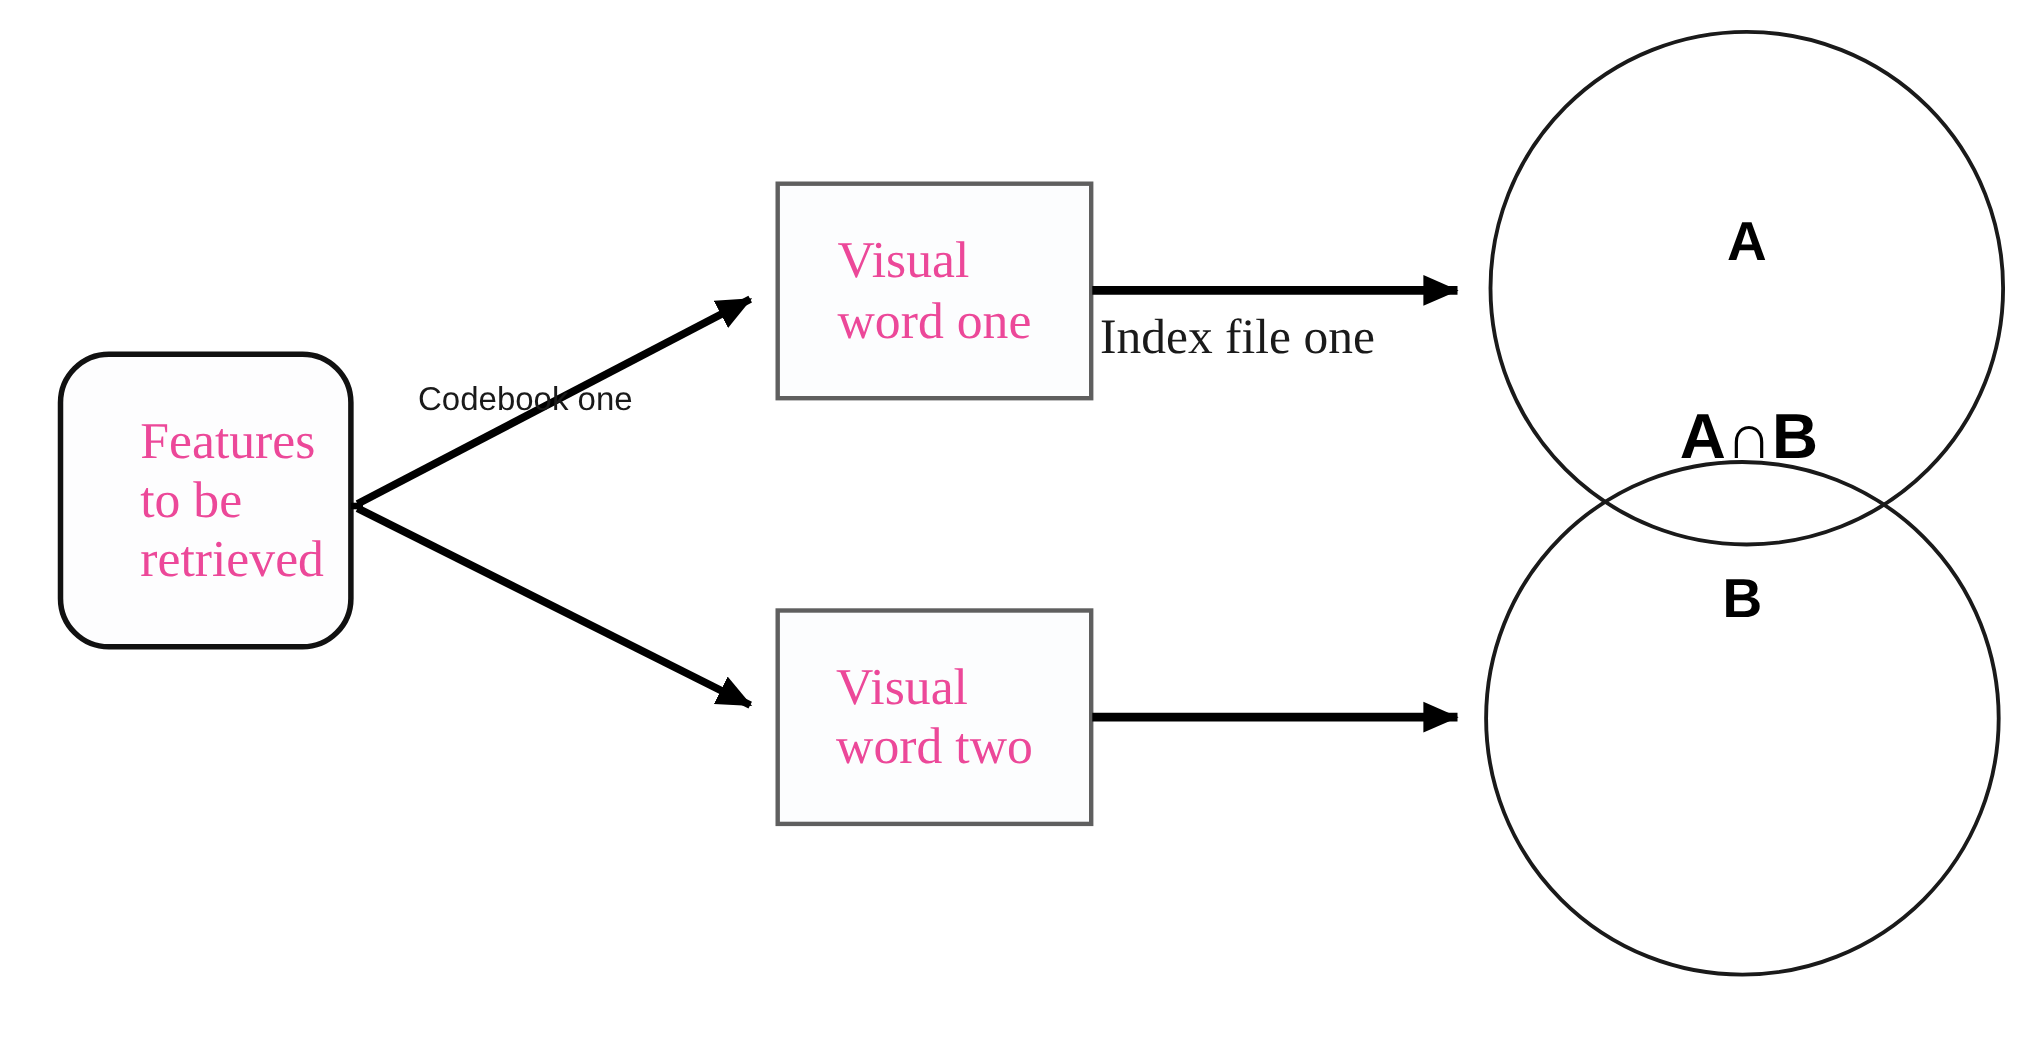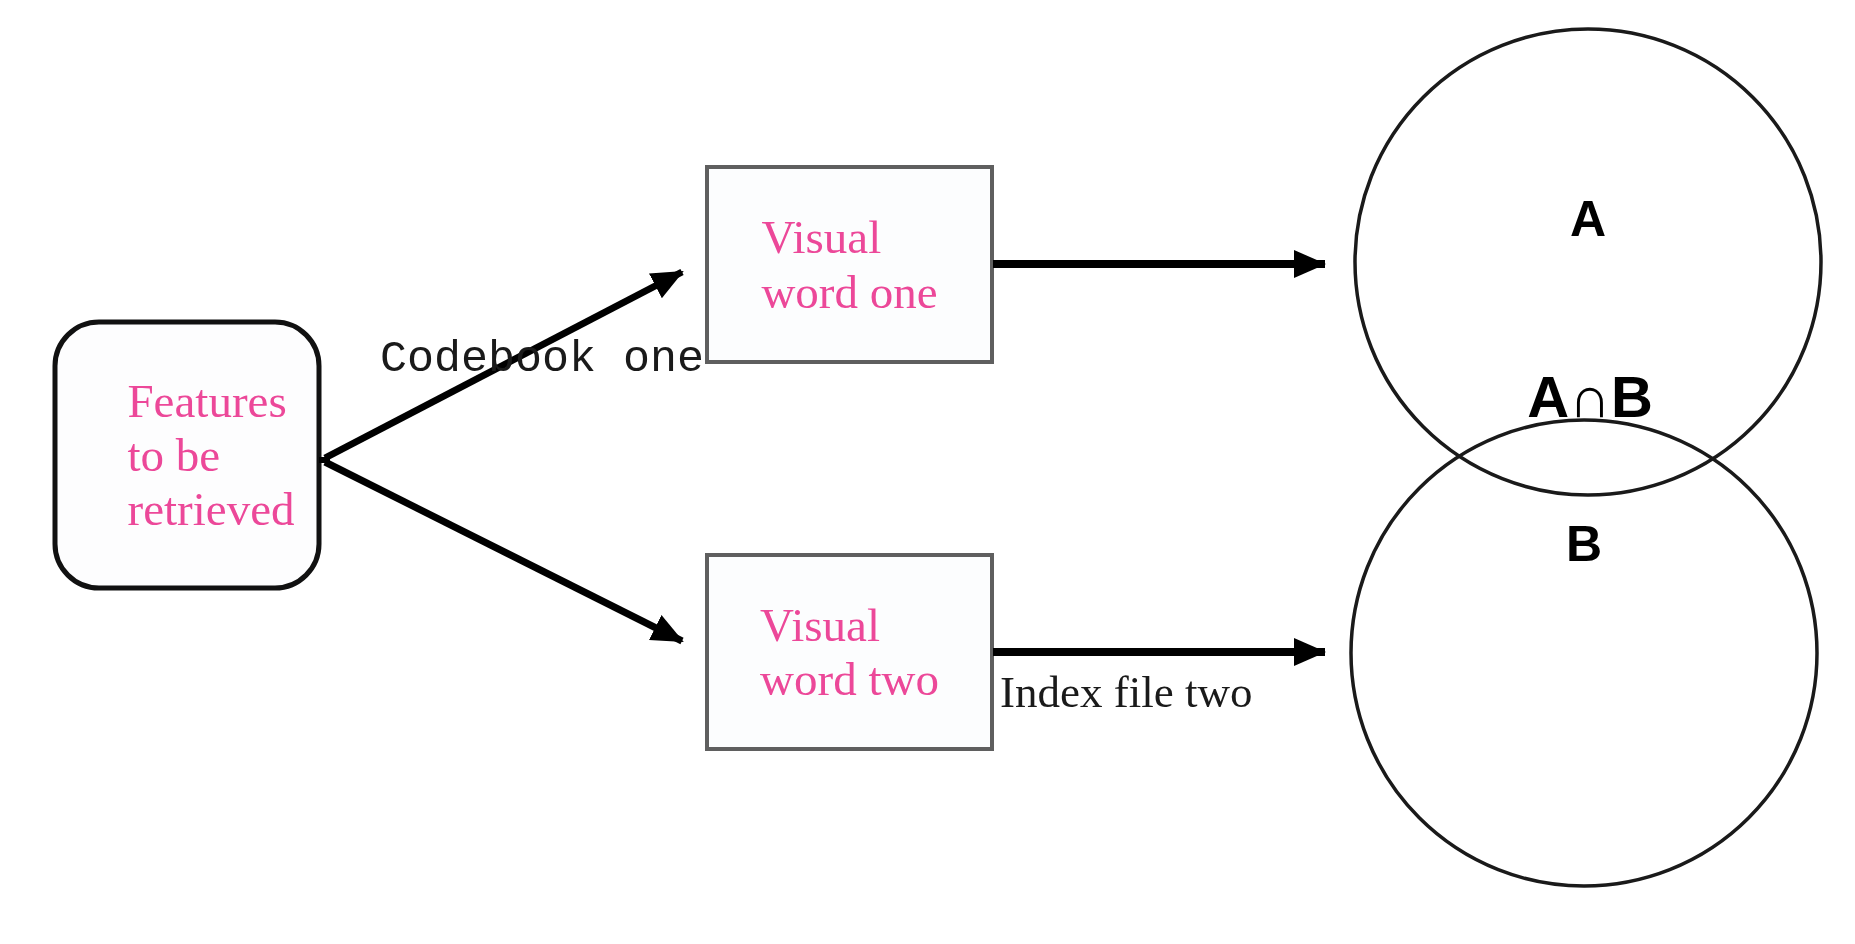--- a/index.html
+++ b/index.html
@@ -76,23 +76,23 @@
 
   
   .edge-label {
     position: absolute;
     color: #1a1a1a;
     white-space: nowrap;
     pointer-events: none;
   }
   #codebook-one-label {
     left: 380px;
-    top: 334px;
-    font-family: Liberation Mono, monospace;
-    font-size: 45px;
+    top: 347px;
+    font-family: Liberation Sans, sans-serif;
+    font-size: 30px;
   }
   #codebook-two-label {
     left: 376px;
     top: 528px;
     font-family: "Liberation Sans", sans-serif;
     font-size: 37px;
   }
   #index-one-label {
     left: 1000px;
     top: 280px;
@@ -186,22 +186,22 @@
 
   <div class="node-text" id="vw-one-label">Visual
 word one</div>
 
   <div class="node-text" id="vw-two-label">Visual
 word two</div>
 
   <div class="edge-label" id="codebook-one-label">Codebook one</div>
 
 
-
-  <div class="edge-label" id="index-two-label">Index file two</div>
+  <div class="edge-label" id="index-one-label">Index file one</div>
+
 
   <div class="set-label" id="set-a-label">A</div>
 
   <div class="set-label" id="set-b-label">B</div>
 
   <div class="set-label" id="intersection-label">A∩B</div>
 
 </div>
 
 </body></html>

